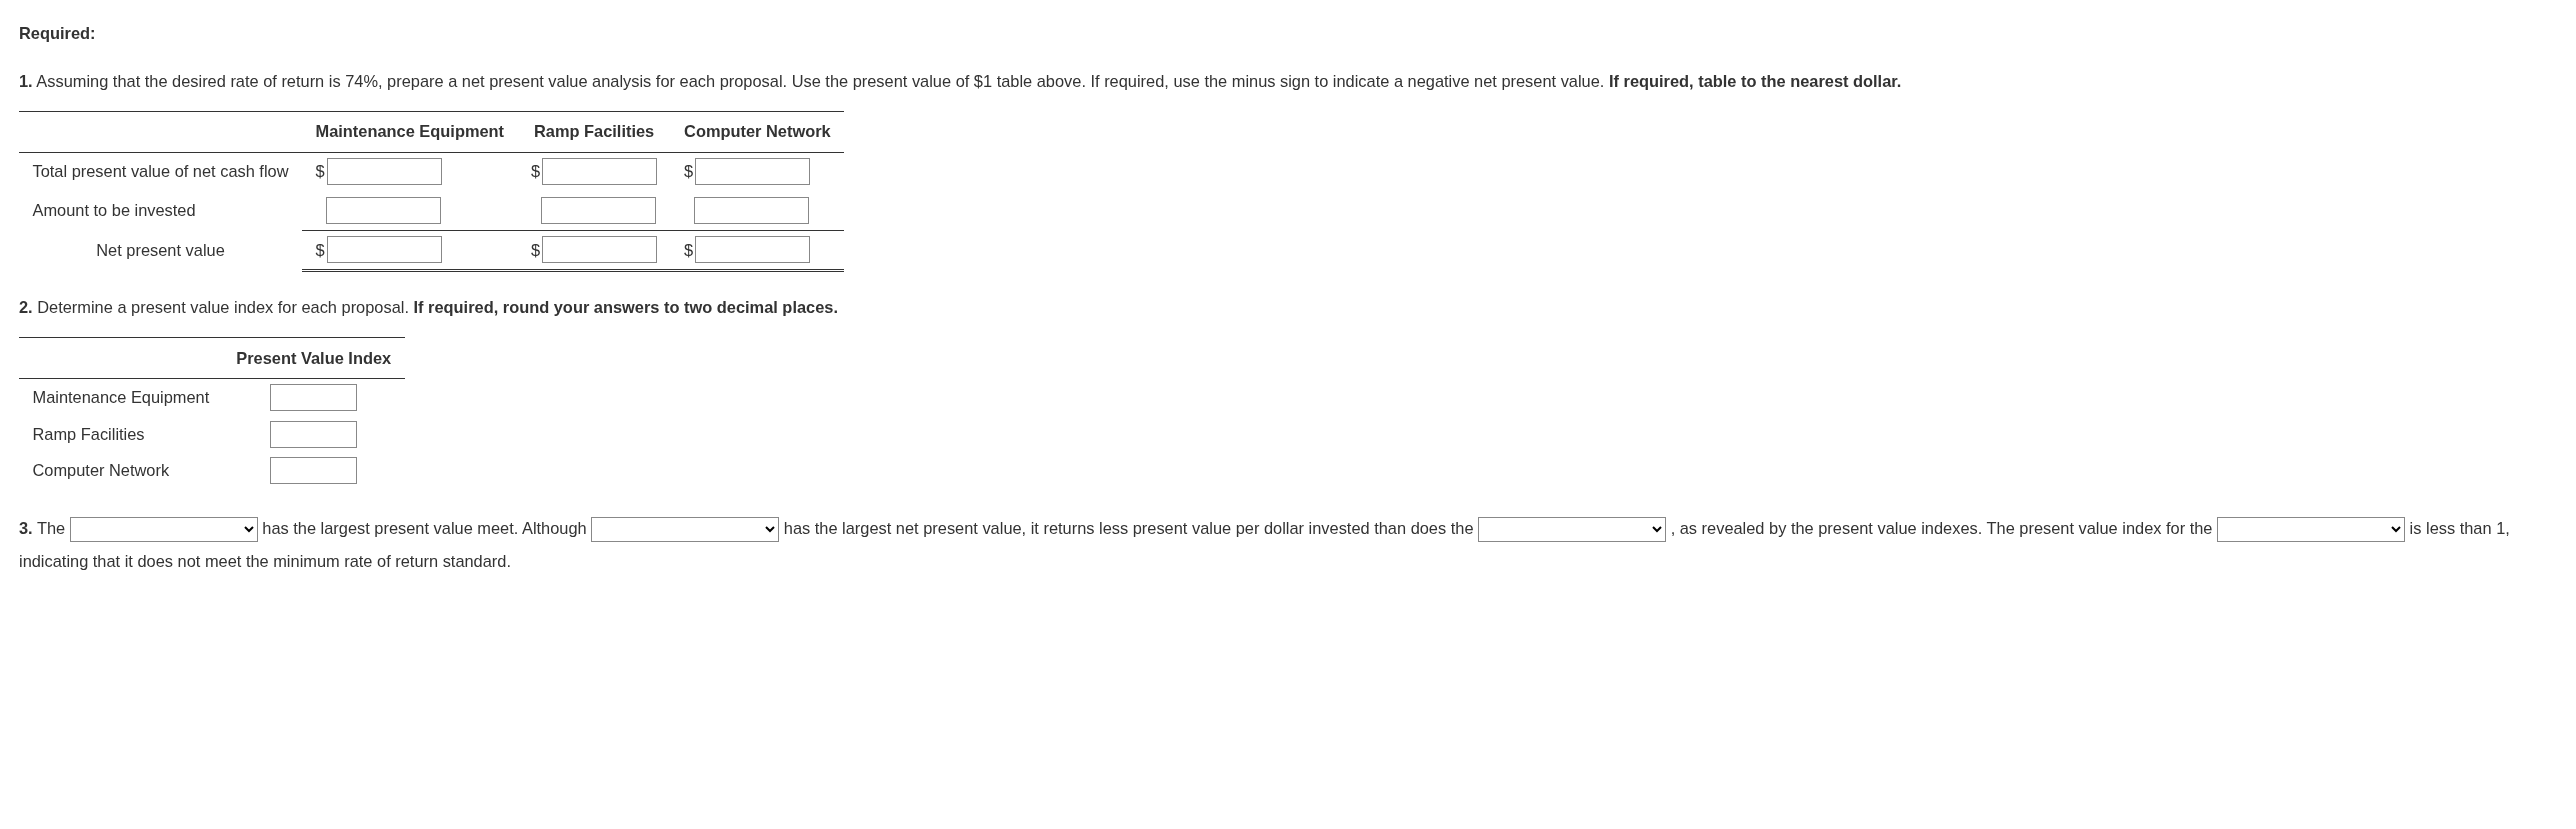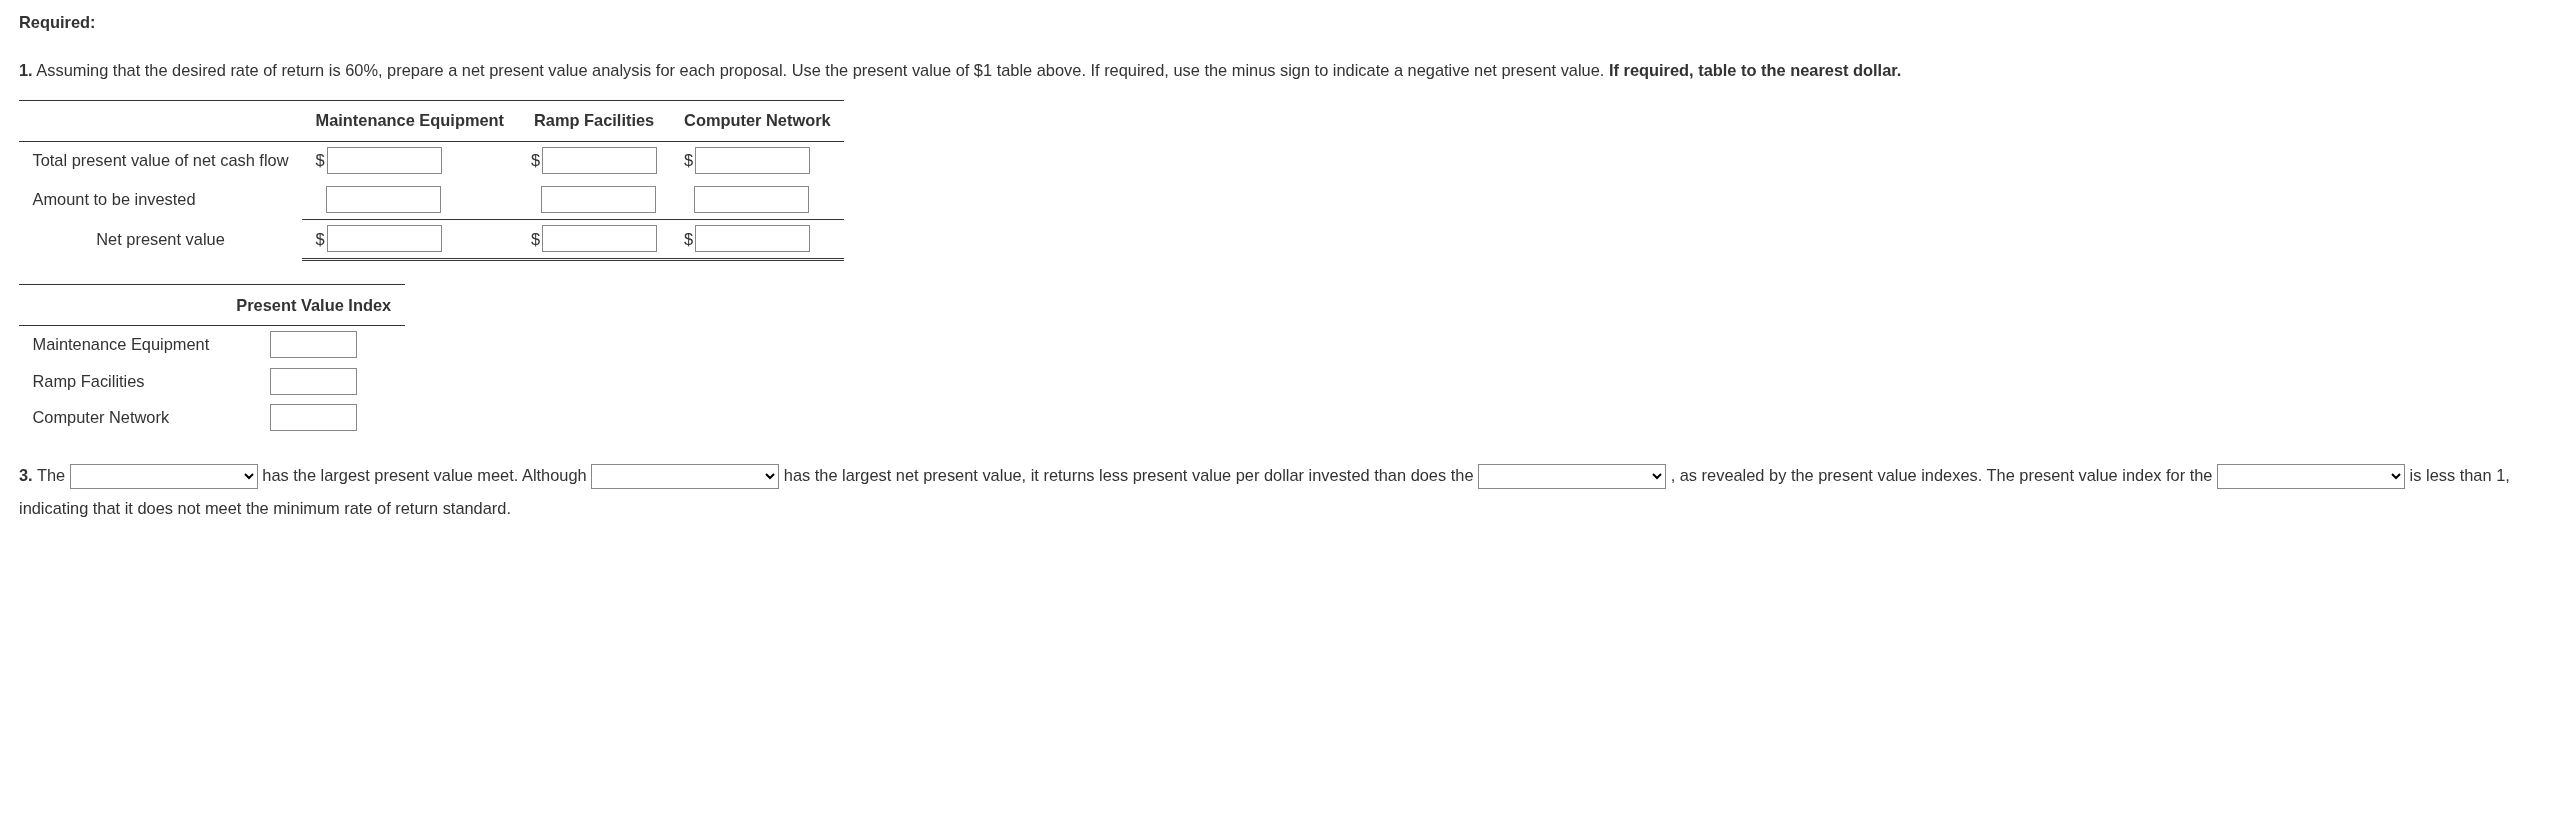--- a/index.html
+++ b/index.html
@@ -4,21 +4,21 @@
   <style>
     body {
       font-family: Verdana, Arial, sans-serif;
       font-size: 16.4px;
       color: #333;
       margin: 0;
       padding: 0;
       line-height: 1.5;
     }
     .container {
-      padding: 10px 19px;
+      padding: 21px 19px;
     }
     .bold {
       font-weight: bold;
     }
     .question-block {
       margin-bottom: 23px;
     }
     .intro-text {
       margin-bottom: 17.3px;
     }
@@ -118,21 +118,21 @@
 <body>
 
 <div class="container">
 
   <div class="question-block">
     <span class="bold">Required:</span>
   </div>
 
   <div class="question-block">
     <div class="intro-text">
-      <span class="bold">1.</span><span> Assuming that the desired rate of return is 60%, prepare a net present value analysis for each proposal. Use the present value of $1 table above. If required, use the minus sign to indicate a negative net present value. </span><span class="bold">If required, table to the nearest dollar.</span>
+      <span class="bold">1.</span><span> Assuming that the desired rate of return is 74%, prepare a net present value analysis for each proposal. Use the present value of $1 table above. If required, use the minus sign to indicate a negative net present value. </span><span class="bold">If required, table to the nearest dollar.</span>
     </div>
 
     <table class="npv-table">
       <thead>
         <tr>
           <th class="first-col"></th>
           <th>Maintenance Equipment</th>
           <th>Ramp Facilities</th>
           <th>Computer Network</th>
         </tr>
@@ -178,20 +178,23 @@
           <td><span class="cell-wrap">
                 <span class="dollar">$</span>
                 <input type="text" class="num" style="">
               </span></td>
         </tr>
       </tbody>
     </table>
   </div>
 
   <div class="question-block">
+    <div class="intro-text">
+      <span class="bold">2.</span><span> Determine a present value index for each proposal. </span><span class="bold">If required, round your answers to two decimal places.</span>
+    </div>
 
     <table class="pvi-table">
       <thead>
         <tr>
           <th class="first-col"></th>
           <th>Present Value Index</th>
         </tr>
       </thead>
       <tbody>
         <tr>

